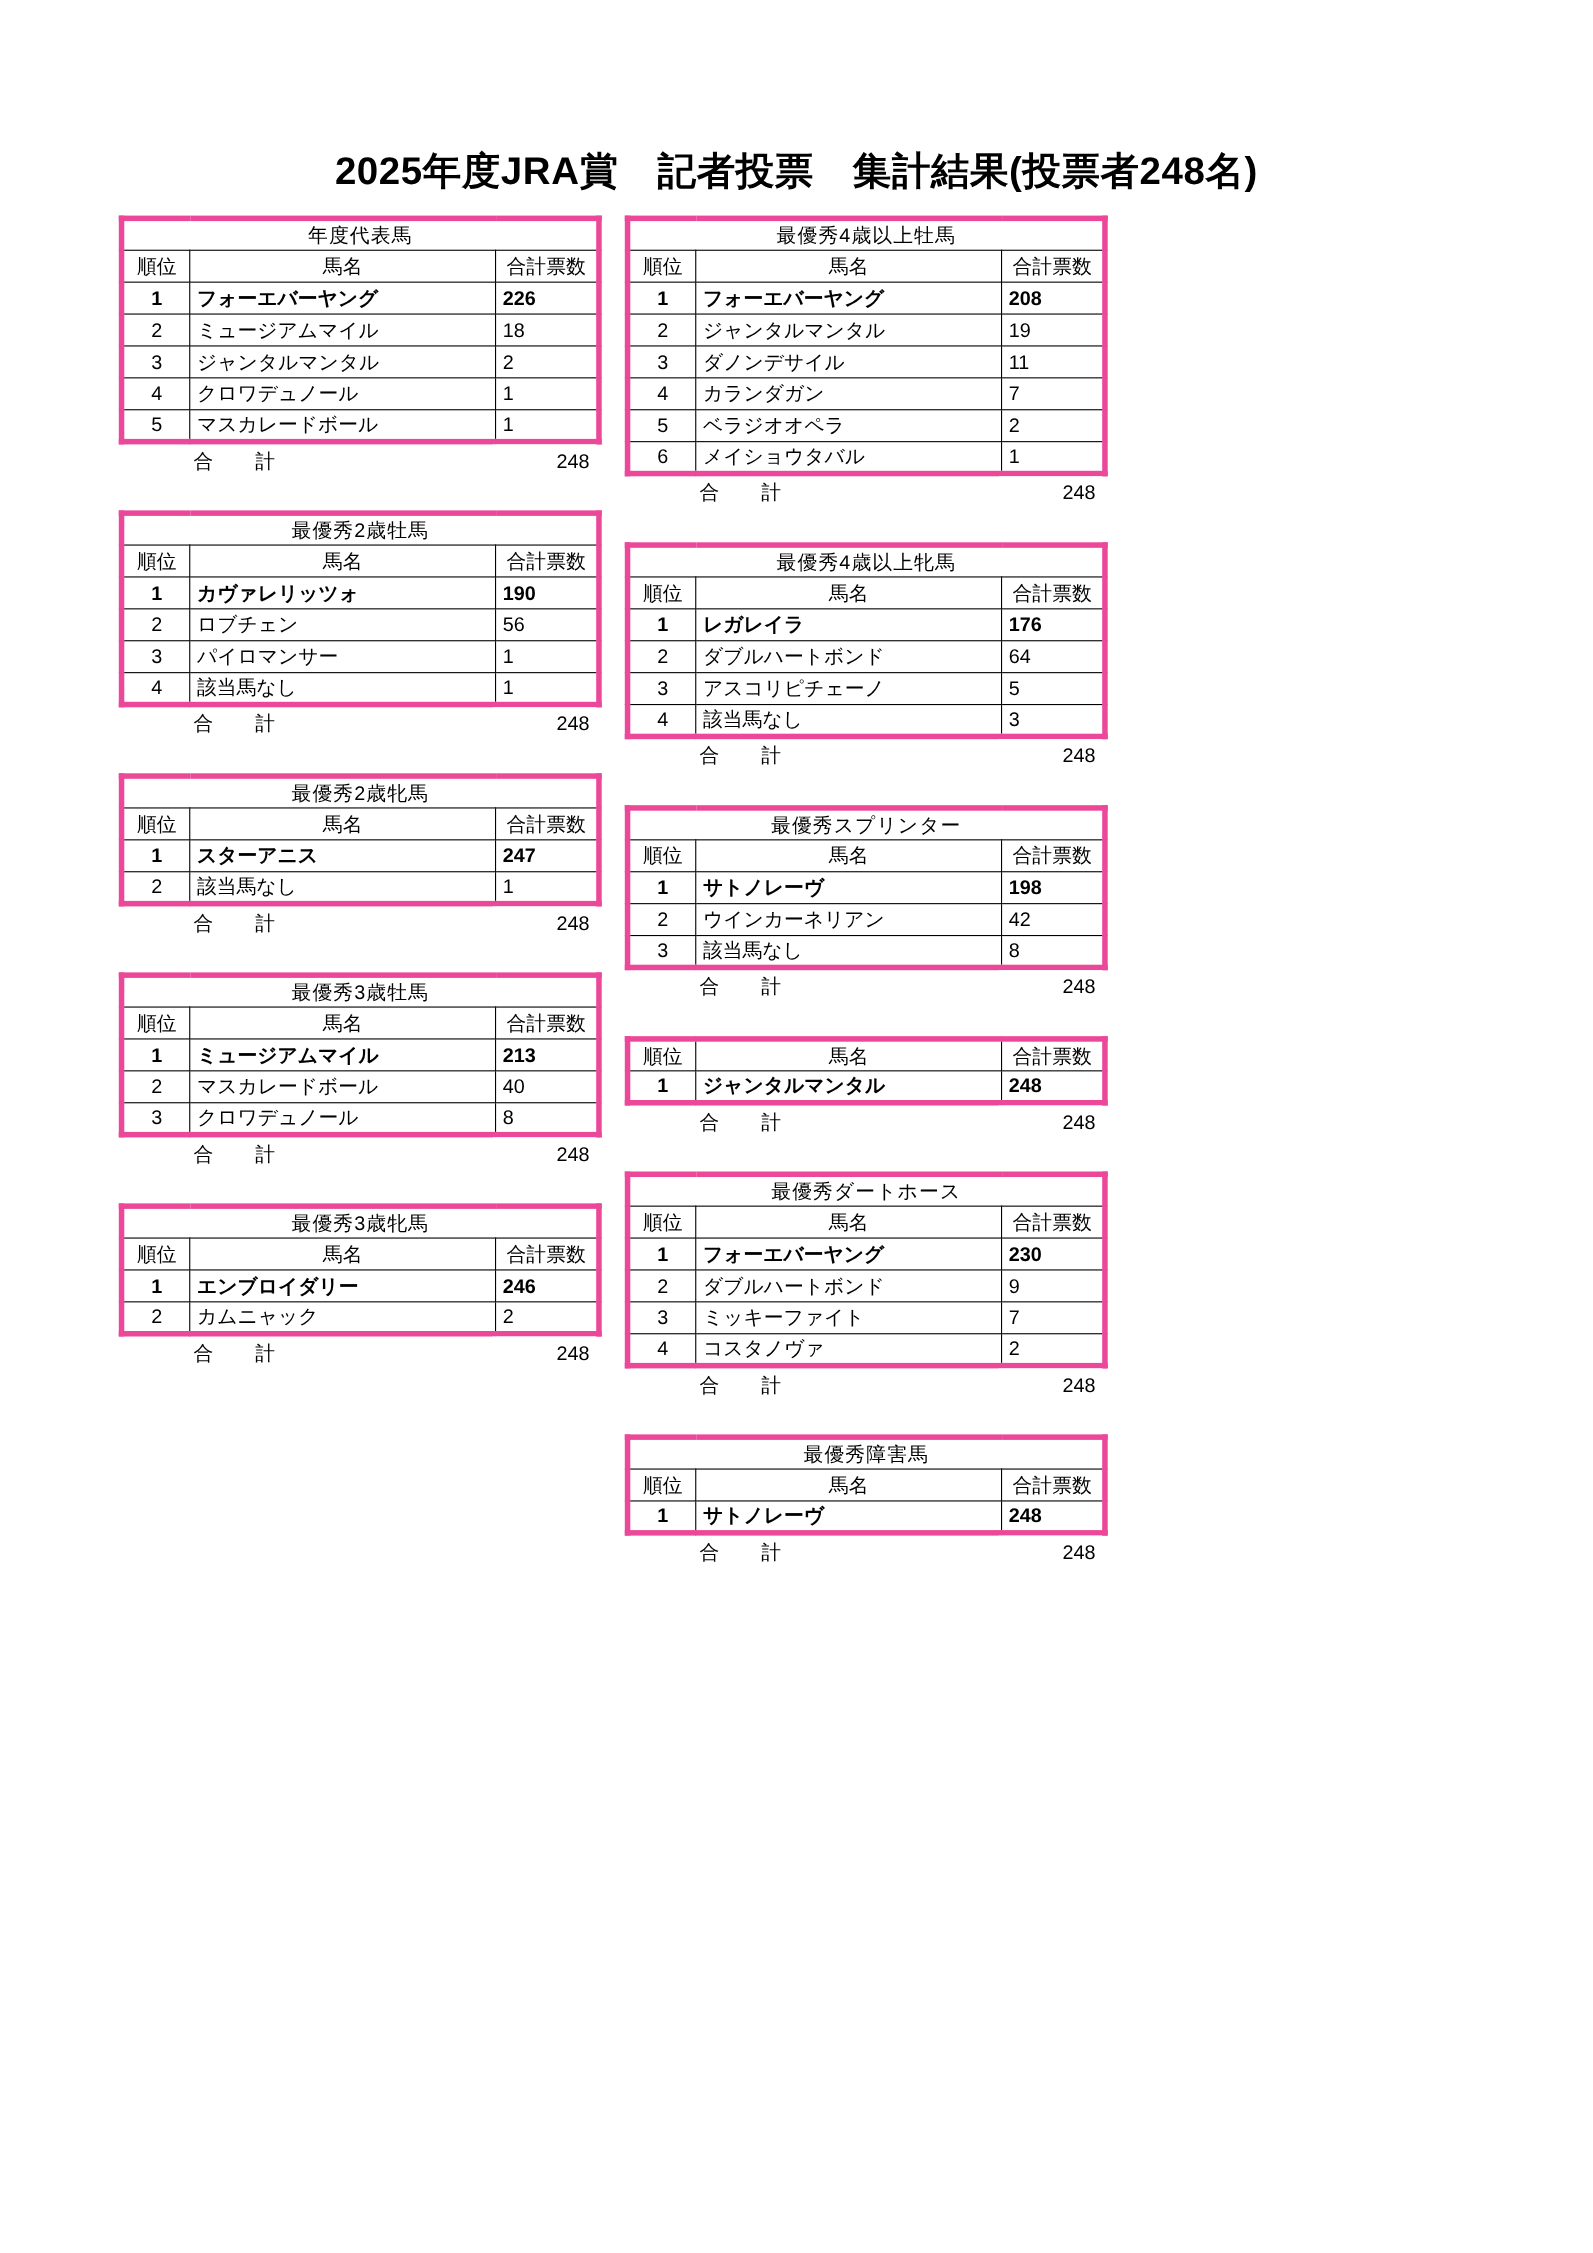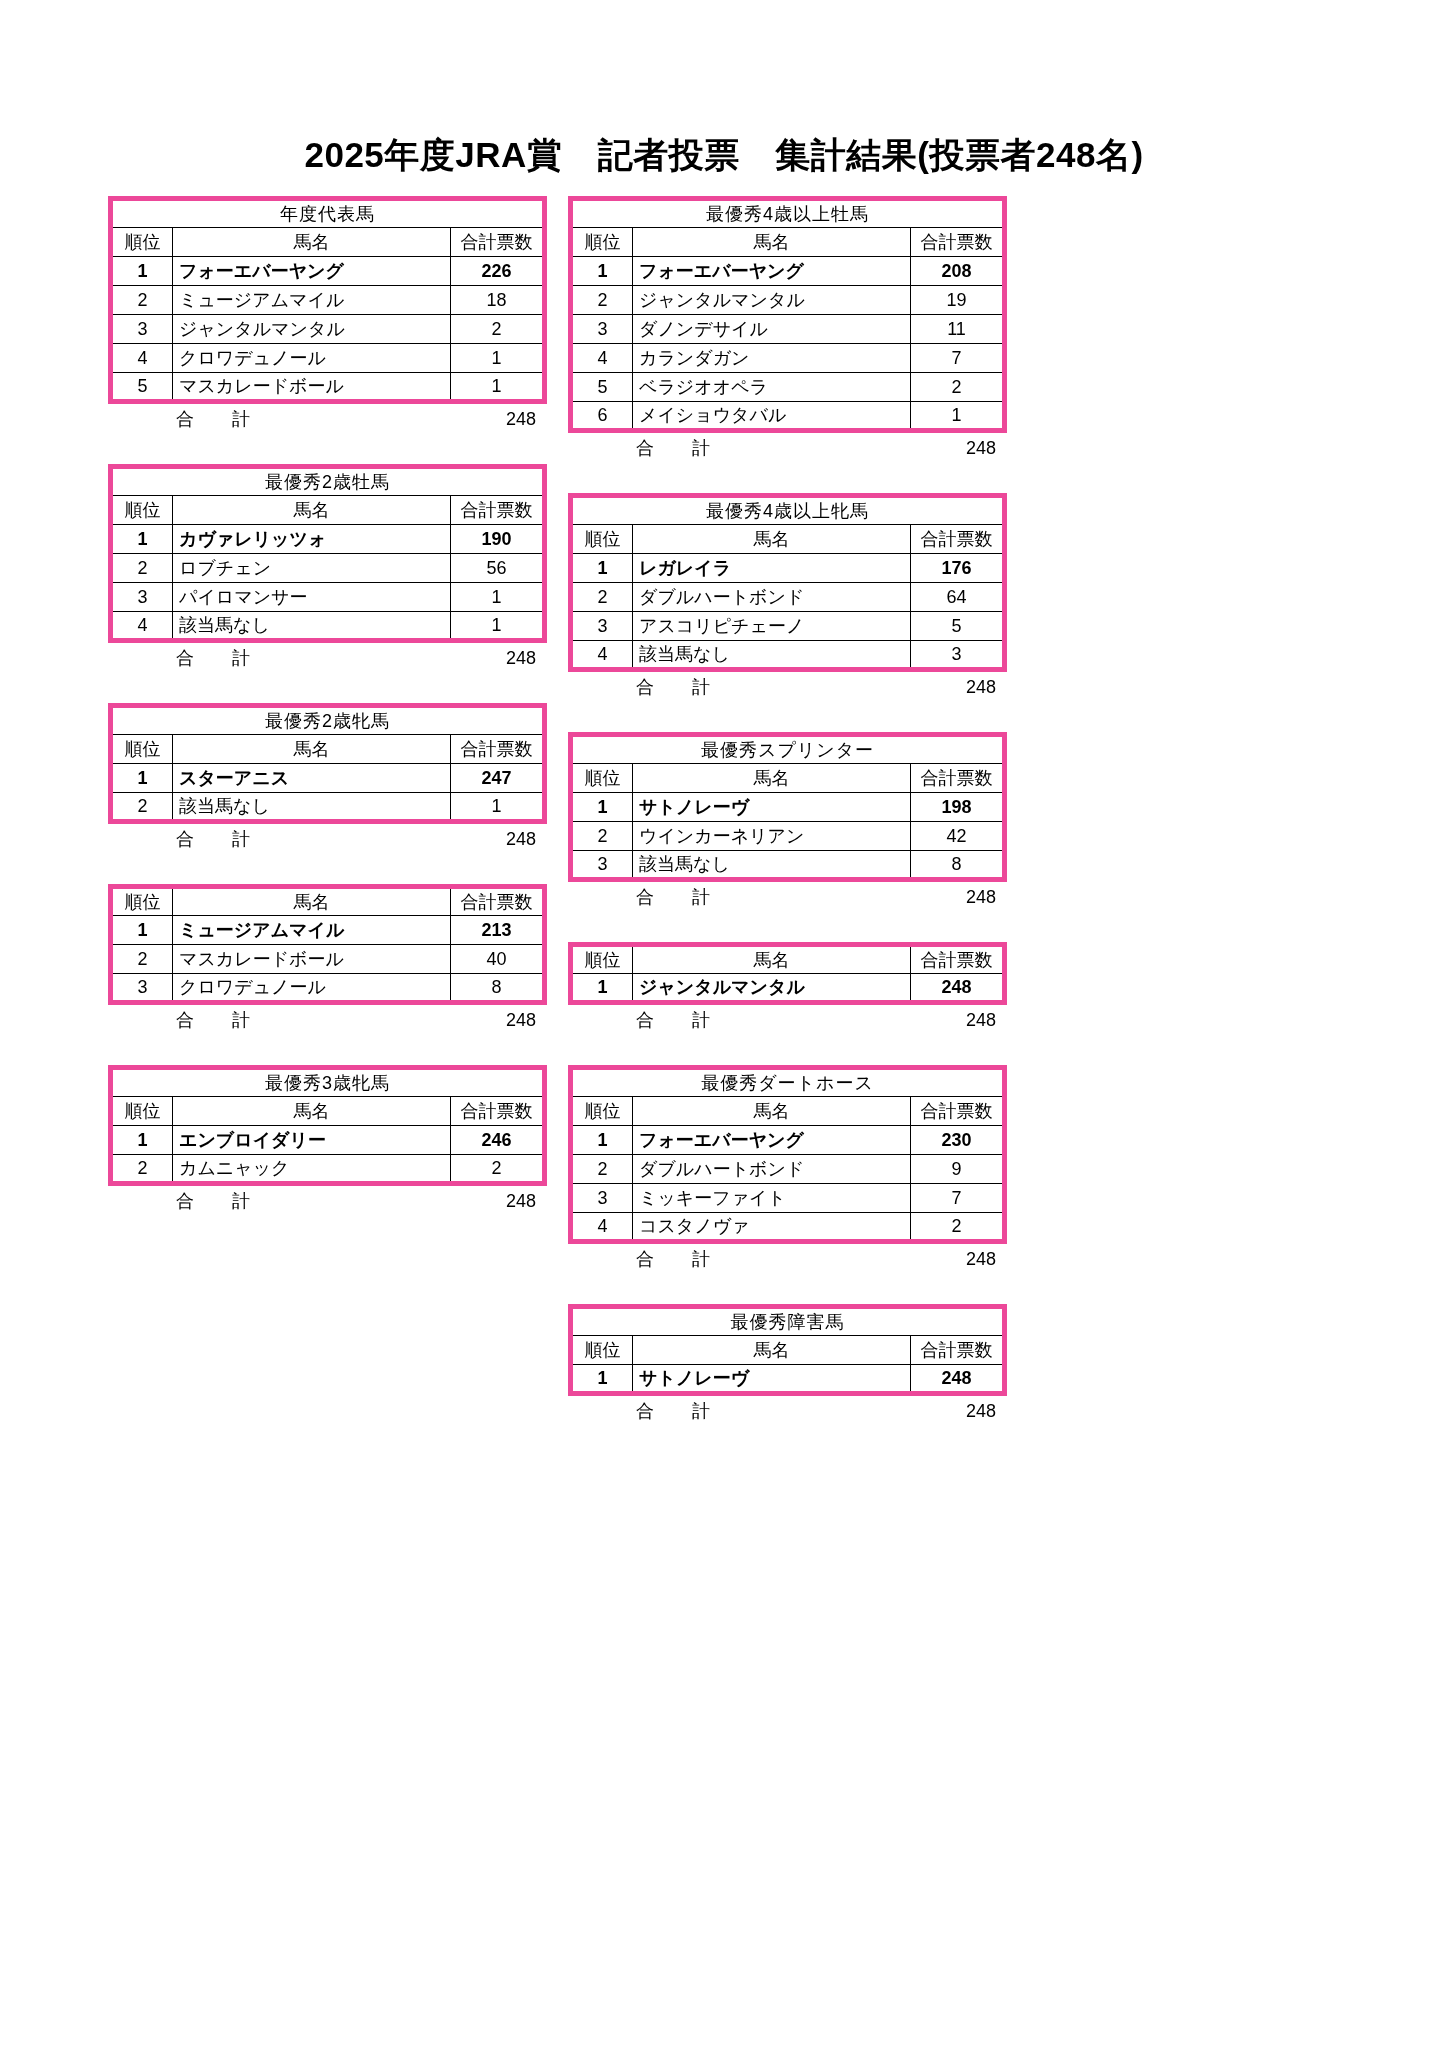--- a/index.html
+++ b/index.html
@@ -105,21 +105,21 @@
 
   .r-rank {
     text-align: center;
     font-size: 18px;
   }
   .r-name {
     text-align: left;
     font-size: 18px;
   }
   .r-votes {
-    text-align: center;
+    text-align: left;
     font-size: 18px;
     padding-right: 10px;
   }
   tr.top-rank .r-rank,
   tr.top-rank .r-name,
   tr.top-rank .r-votes {
     font-weight: bold;
   }
 
   
@@ -305,20 +305,23 @@
           <div class="gap-md"></div>
         </div>
         <div class="award">
           <table class="award-table">
             <colgroup>
               <col class="c-rank">
               <col class="c-name">
               <col class="c-votes">
             </colgroup>
             <tbody>
+              <tr class="cap-row">
+                <td colspan="3" class="caption">最優秀3歳牡馬</td>
+              </tr>
               <tr class="hdr">
                 <td>順位</td>
                 <td>馬名</td>
                 <td>合計票数</td>
               </tr>
               <tr class="top-rank">
                 <td class="r-rank">1</td>
                 <td class="r-name">ミュージアムマイル</td>
                 <td class="r-votes">213</td>
               </tr>

